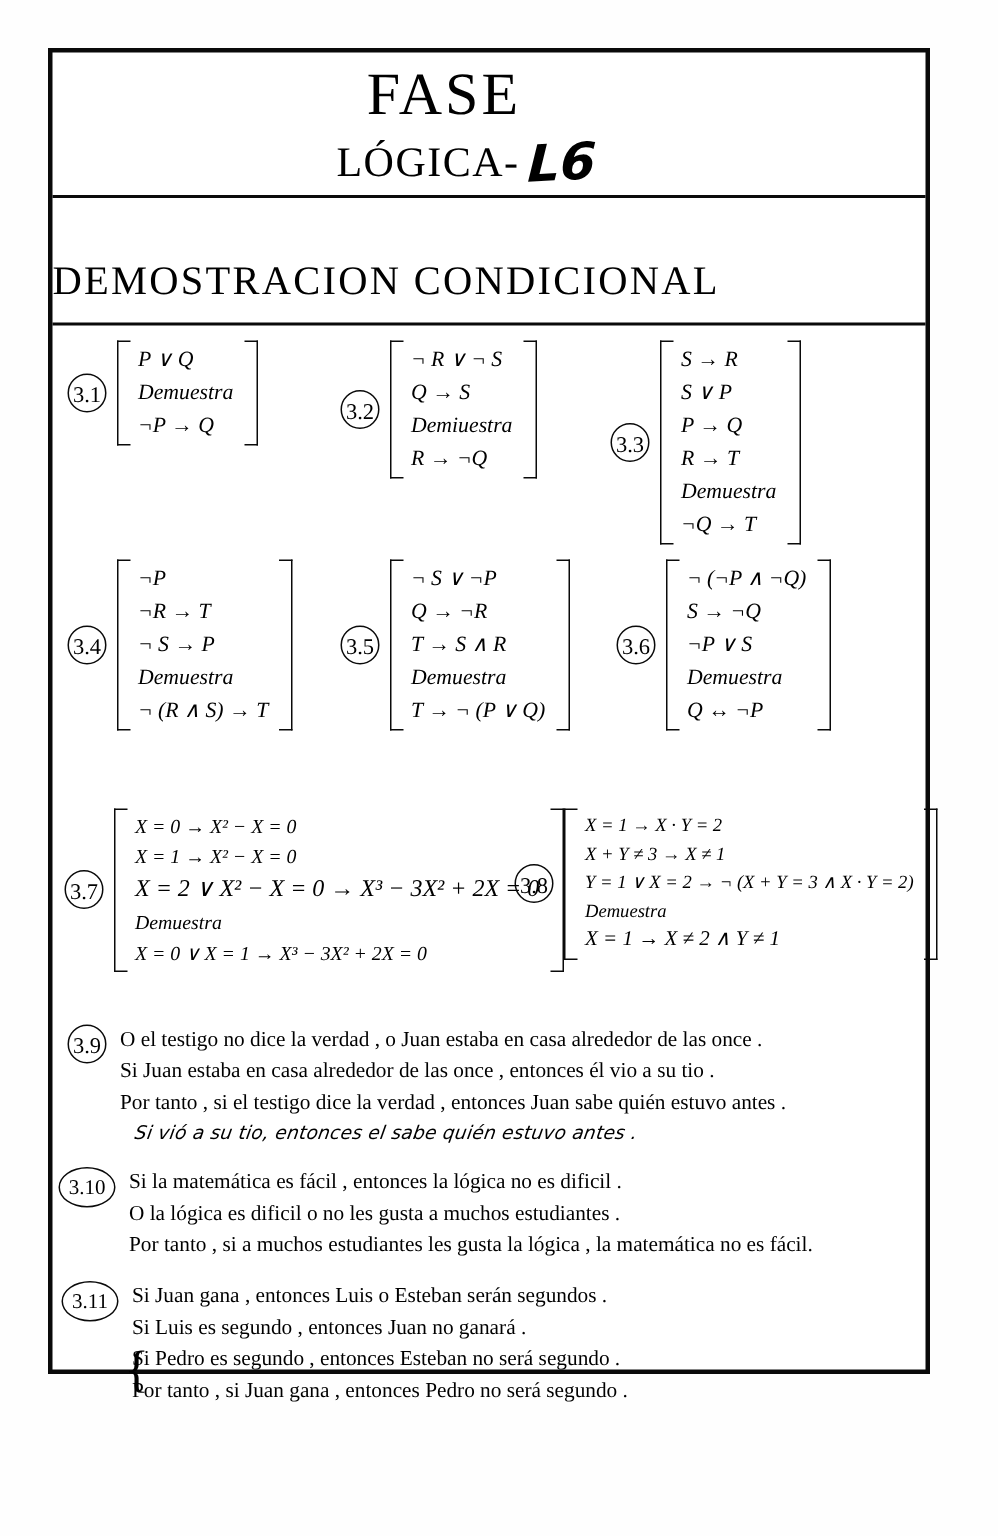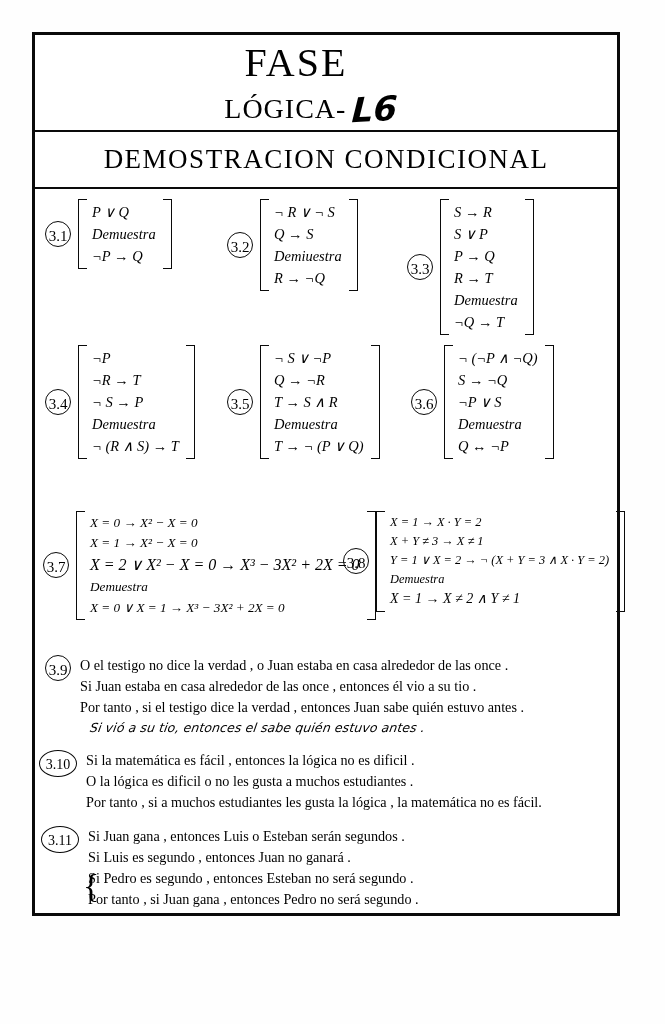--- a/index.html
+++ b/index.html
@@ -70,21 +70,22 @@
     top: 3px;
     display: inline-block;
     transform: skewX(-6deg) rotate(-3deg);
   }
 
   
   #subtitle-block {
     border-bottom: 2px solid #0a0a0a;
     height: 57px;
     box-sizing: border-box;
-    text-align: center;
+    text-align: left;
+    margin-top: 28px;
   }
   .subtitle-text {
     font-size: 27px;
     letter-spacing: 1.5px;
     line-height: 1;
     padding-top: 14px;
     display: block;
   }
 
   

